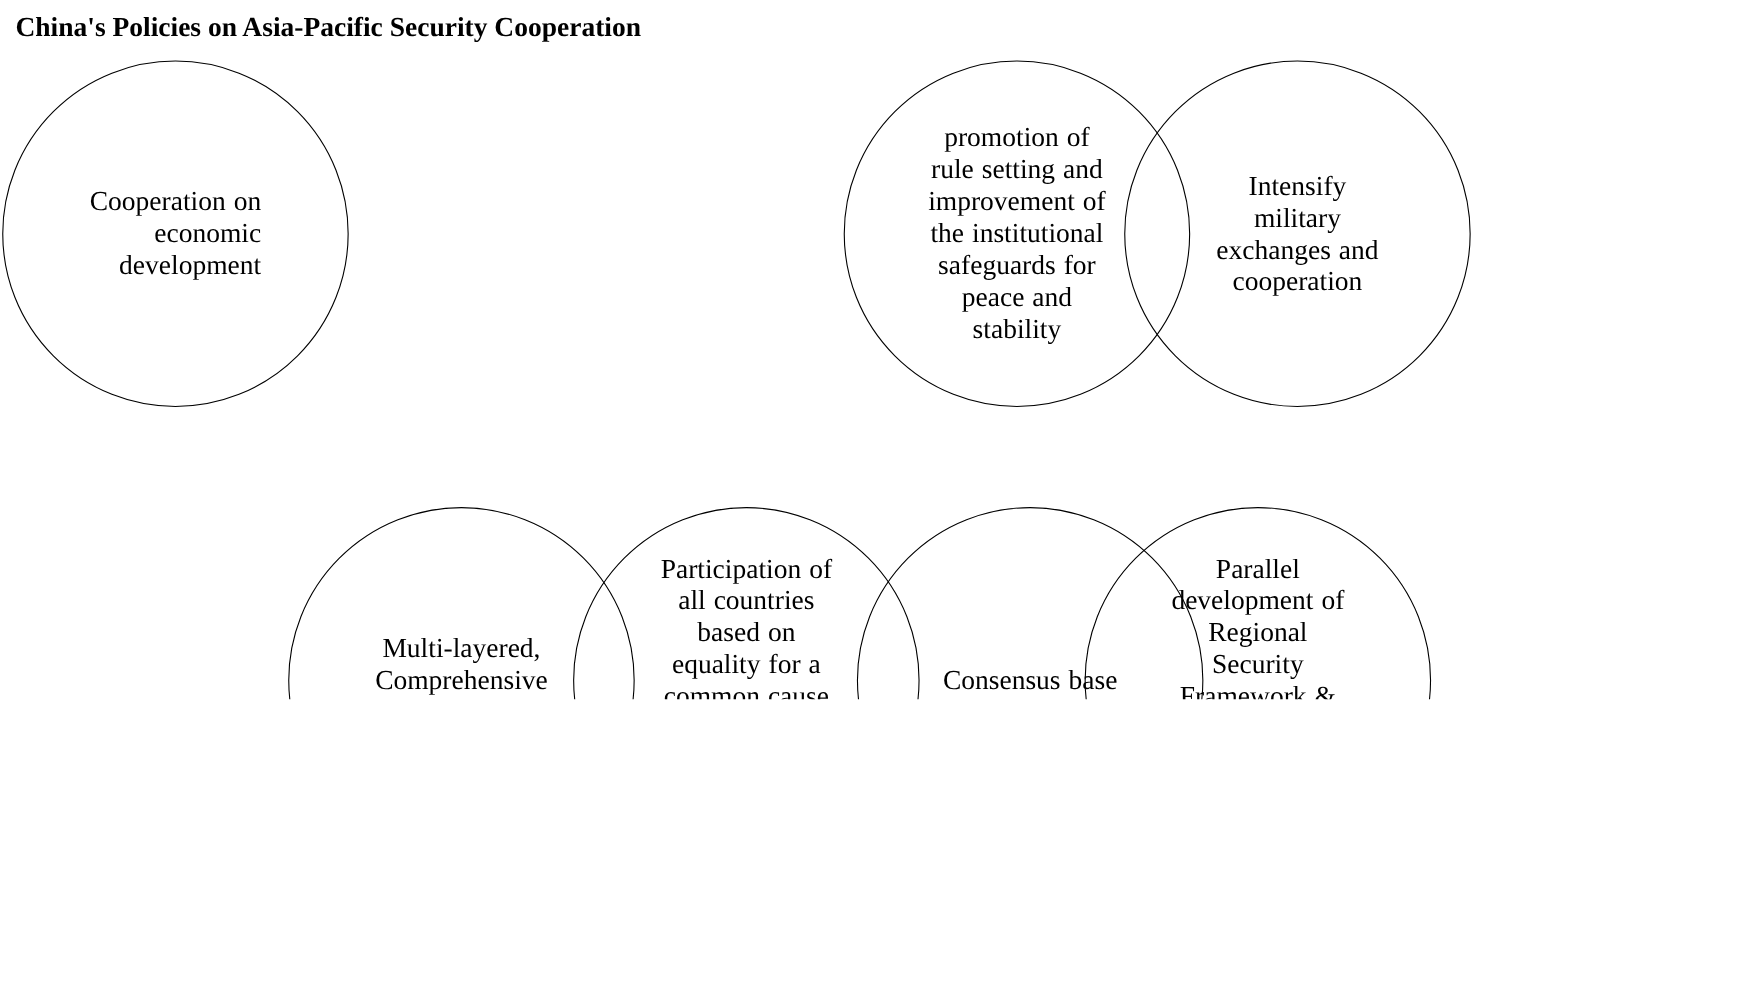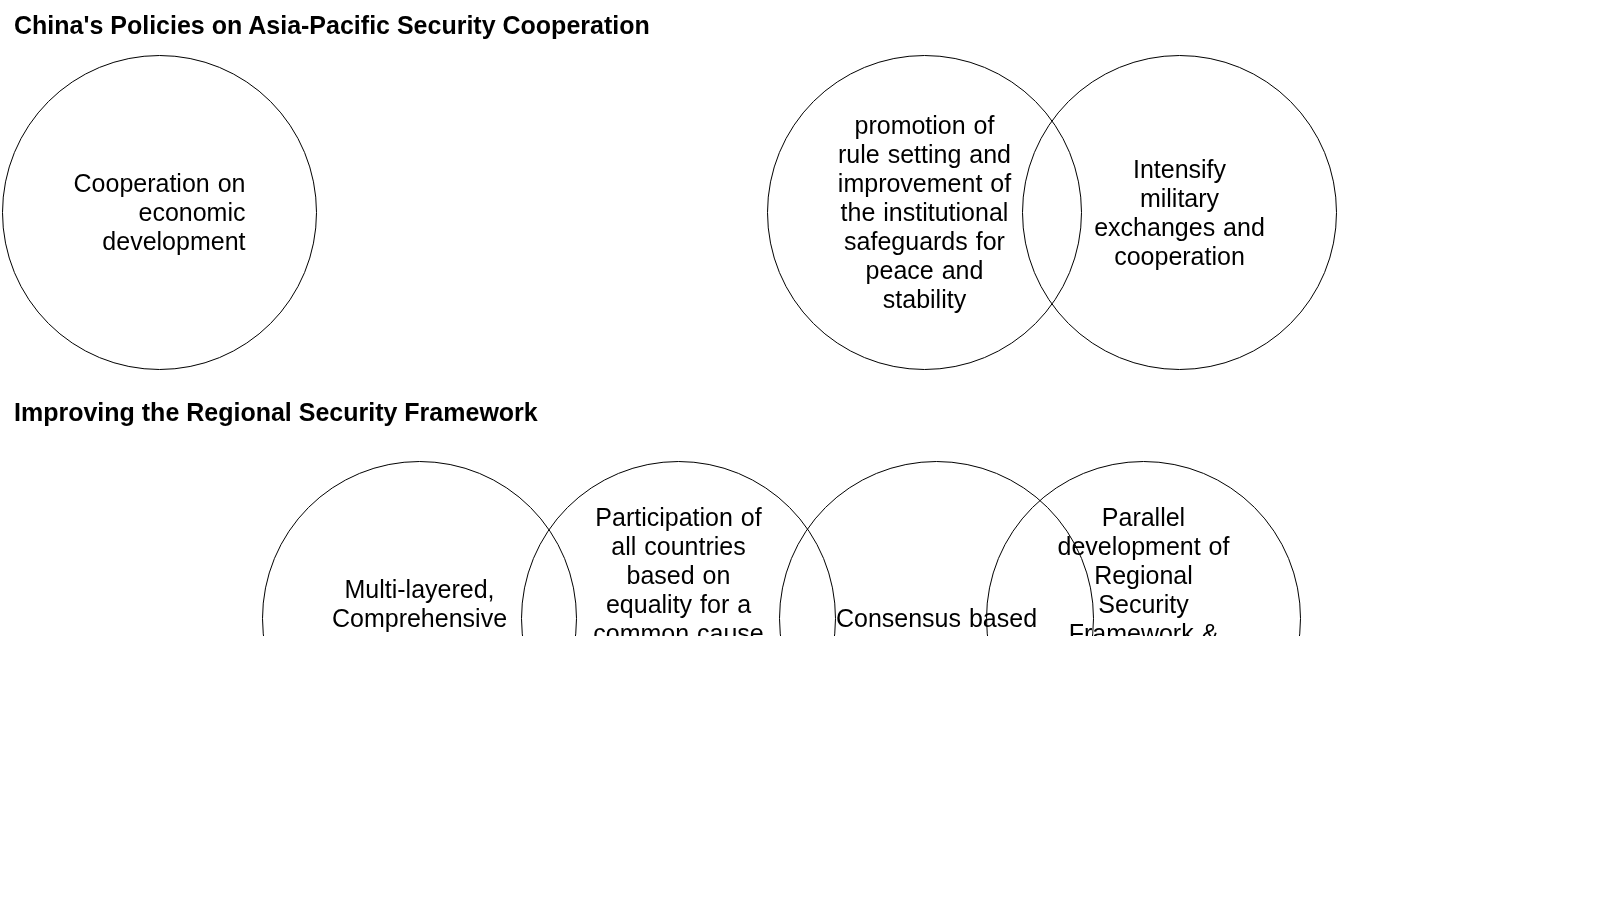--- a/index.html
+++ b/index.html
@@ -6,21 +6,21 @@
     margin: 0;
     padding: 0;
     background: #ffffff;
   }
   .canvas {
     position: relative;
     width: 1600px;
     height: 636px;
     background: #ffffff;
     overflow: hidden;
-    font-family: Liberation Sans, sans-serif;
+    font-family: Liberation Serif, serif;
     color: #000000;
   }
   .section-title {
     position: absolute;
     font-size: 25px;
     font-weight: bold;
     line-height: 29px;
     white-space: nowrap;
     color: #000000;
   }
@@ -74,41 +74,40 @@
     <div class="circle-text">promotion of
 rule setting and
 improvement of
 the institutional
 safeguards for
 peace and
 stability</div>
   </div>
 
 
-  <div class="section-title" style="left:14px; top:398px;">Improving the Regional Security Framework</div>
 
   <div class="circle" style="left:262px; top:461px;justify-content:center;">
     <div class="circle-text">Multi-layered,
 Comprehensive
 and Diversified</div>
   </div>
 
   <div class="circle" style="left:521px; top:461px;">
     <div class="circle-text">Participation of
 all countries
 based on
 equality for a
 common cause
 as multi-polarity
 is becoming a
 global trend</div>
   </div>
 
   <div class="circle" style="left:779px; top:461px;">
-    <div class="circle-text">Consensus based</div>
+    <div class="circle-text">Consensus base</div>
   </div>
 
   <div class="circle" style="left:986px; top:461px;">
     <div class="circle-text">Parallel
 development of
 Regional
 Security
 Framework &amp;
 Regional
 Economic

